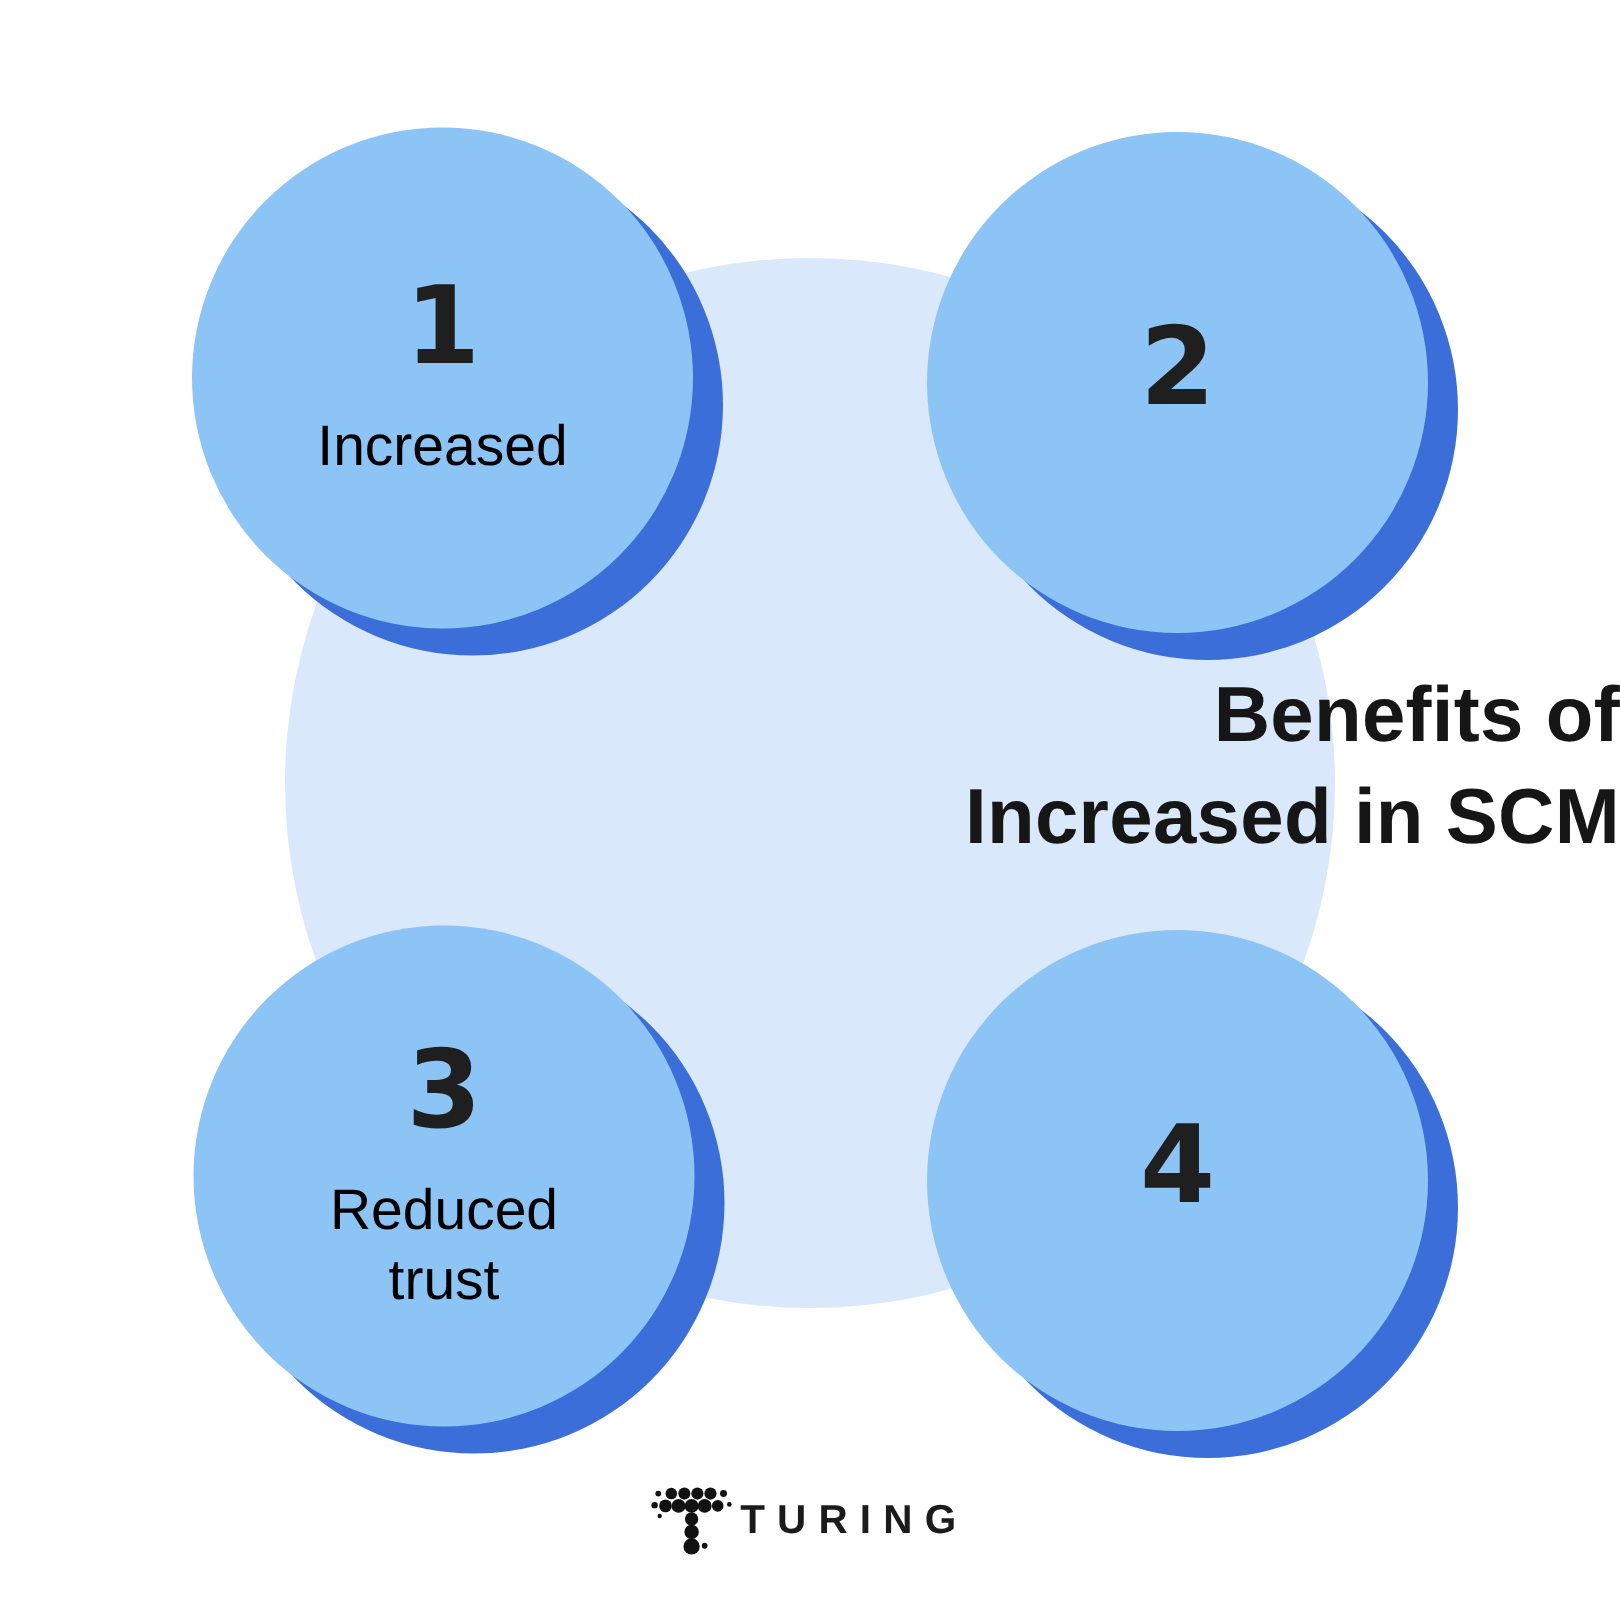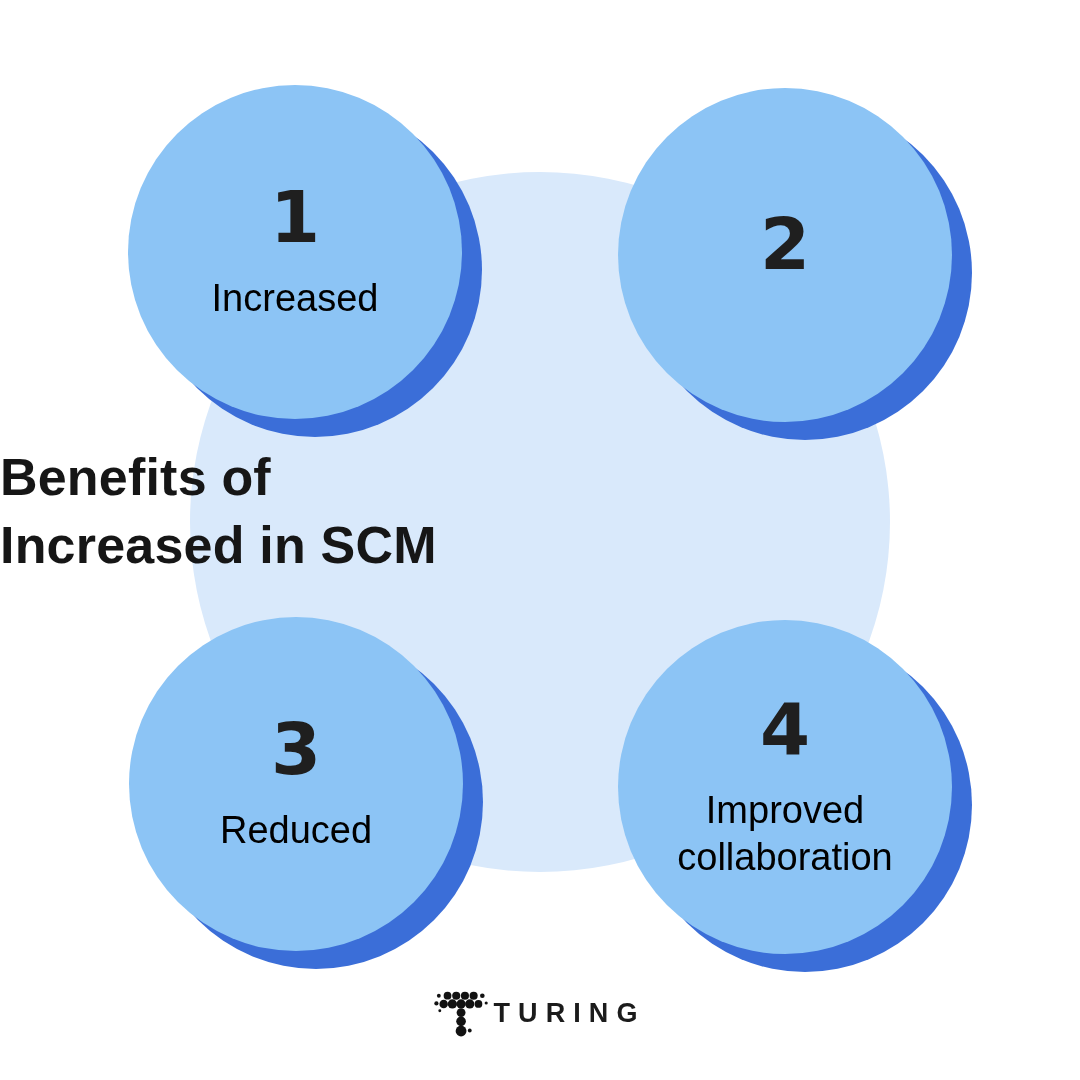--- a/index.html
+++ b/index.html
@@ -19,21 +19,21 @@
     width: 700px; height: 700px;
     border-radius: 50%;
     background: #D9E9FB;
     z-index: 1;
   }
 
   
   .title {
     position: absolute;
     left: 0; right: 0; top: 444px;
-    text-align: left;
+    text-align: right;
     font-size: 52px;
     font-weight: 700;
     line-height: 1.3;
     color: #161616;
     letter-spacing: 0.2px;
     z-index: 3;
   }
 
   
   .bubble {
@@ -126,32 +126,29 @@
       <div class="bubble-number">2</div>
     </div>
   </div>
 
   <div class="bubble pos-3">
     <div class="bubble-shadow"></div>
     <div class="bubble-face">
       <div class="bubble-number">3</div>
       <div class="bubble-label">
         <div>Reduced</div>
+        <div>trust</div>
       </div>
     </div>
   </div>
 
   <div class="bubble pos-4">
     <div class="bubble-shadow"></div>
     <div class="bubble-face">
       <div class="bubble-number">4</div>
-      <div class="bubble-label">
-        <div>Improved</div>
-        <div>collaboration</div>
-      </div>
     </div>
   </div>
 
   <div class="logo">
     <svg class="logo-mark" viewBox="0 0 60 52" aria-hidden="true">
 
       <circle cx="5" cy="5" r="2"></circle>
       <circle cx="14" cy="5" r="4"></circle>
       <circle cx="23" cy="5" r="4.2"></circle>
       <circle cx="32" cy="5" r="4.2"></circle>

